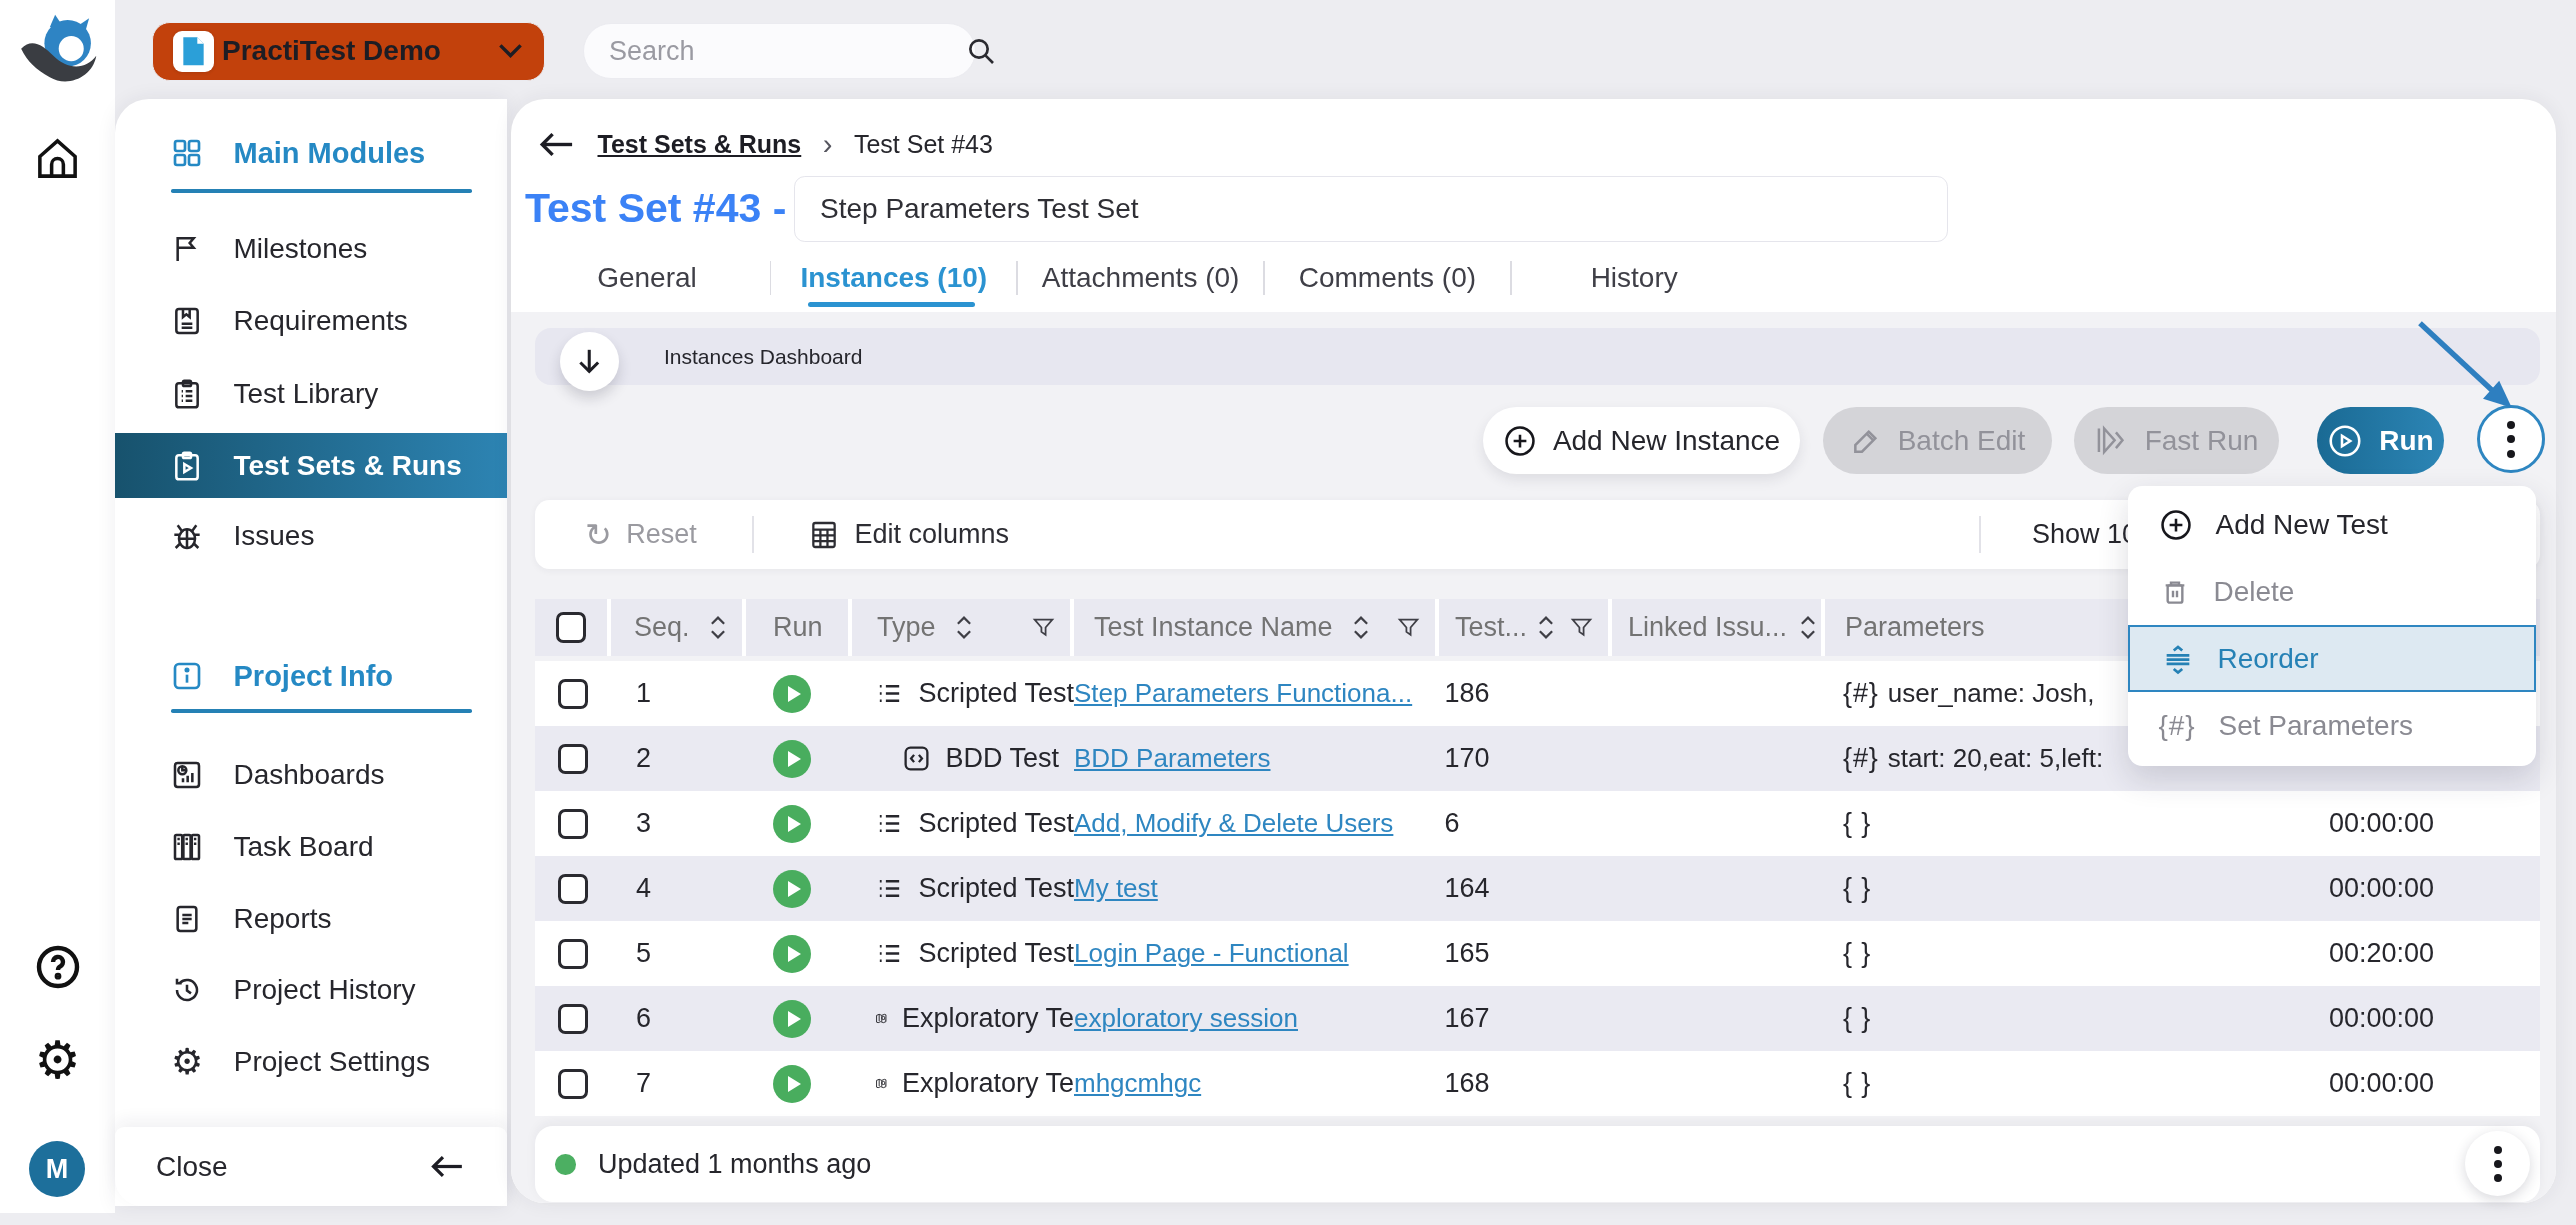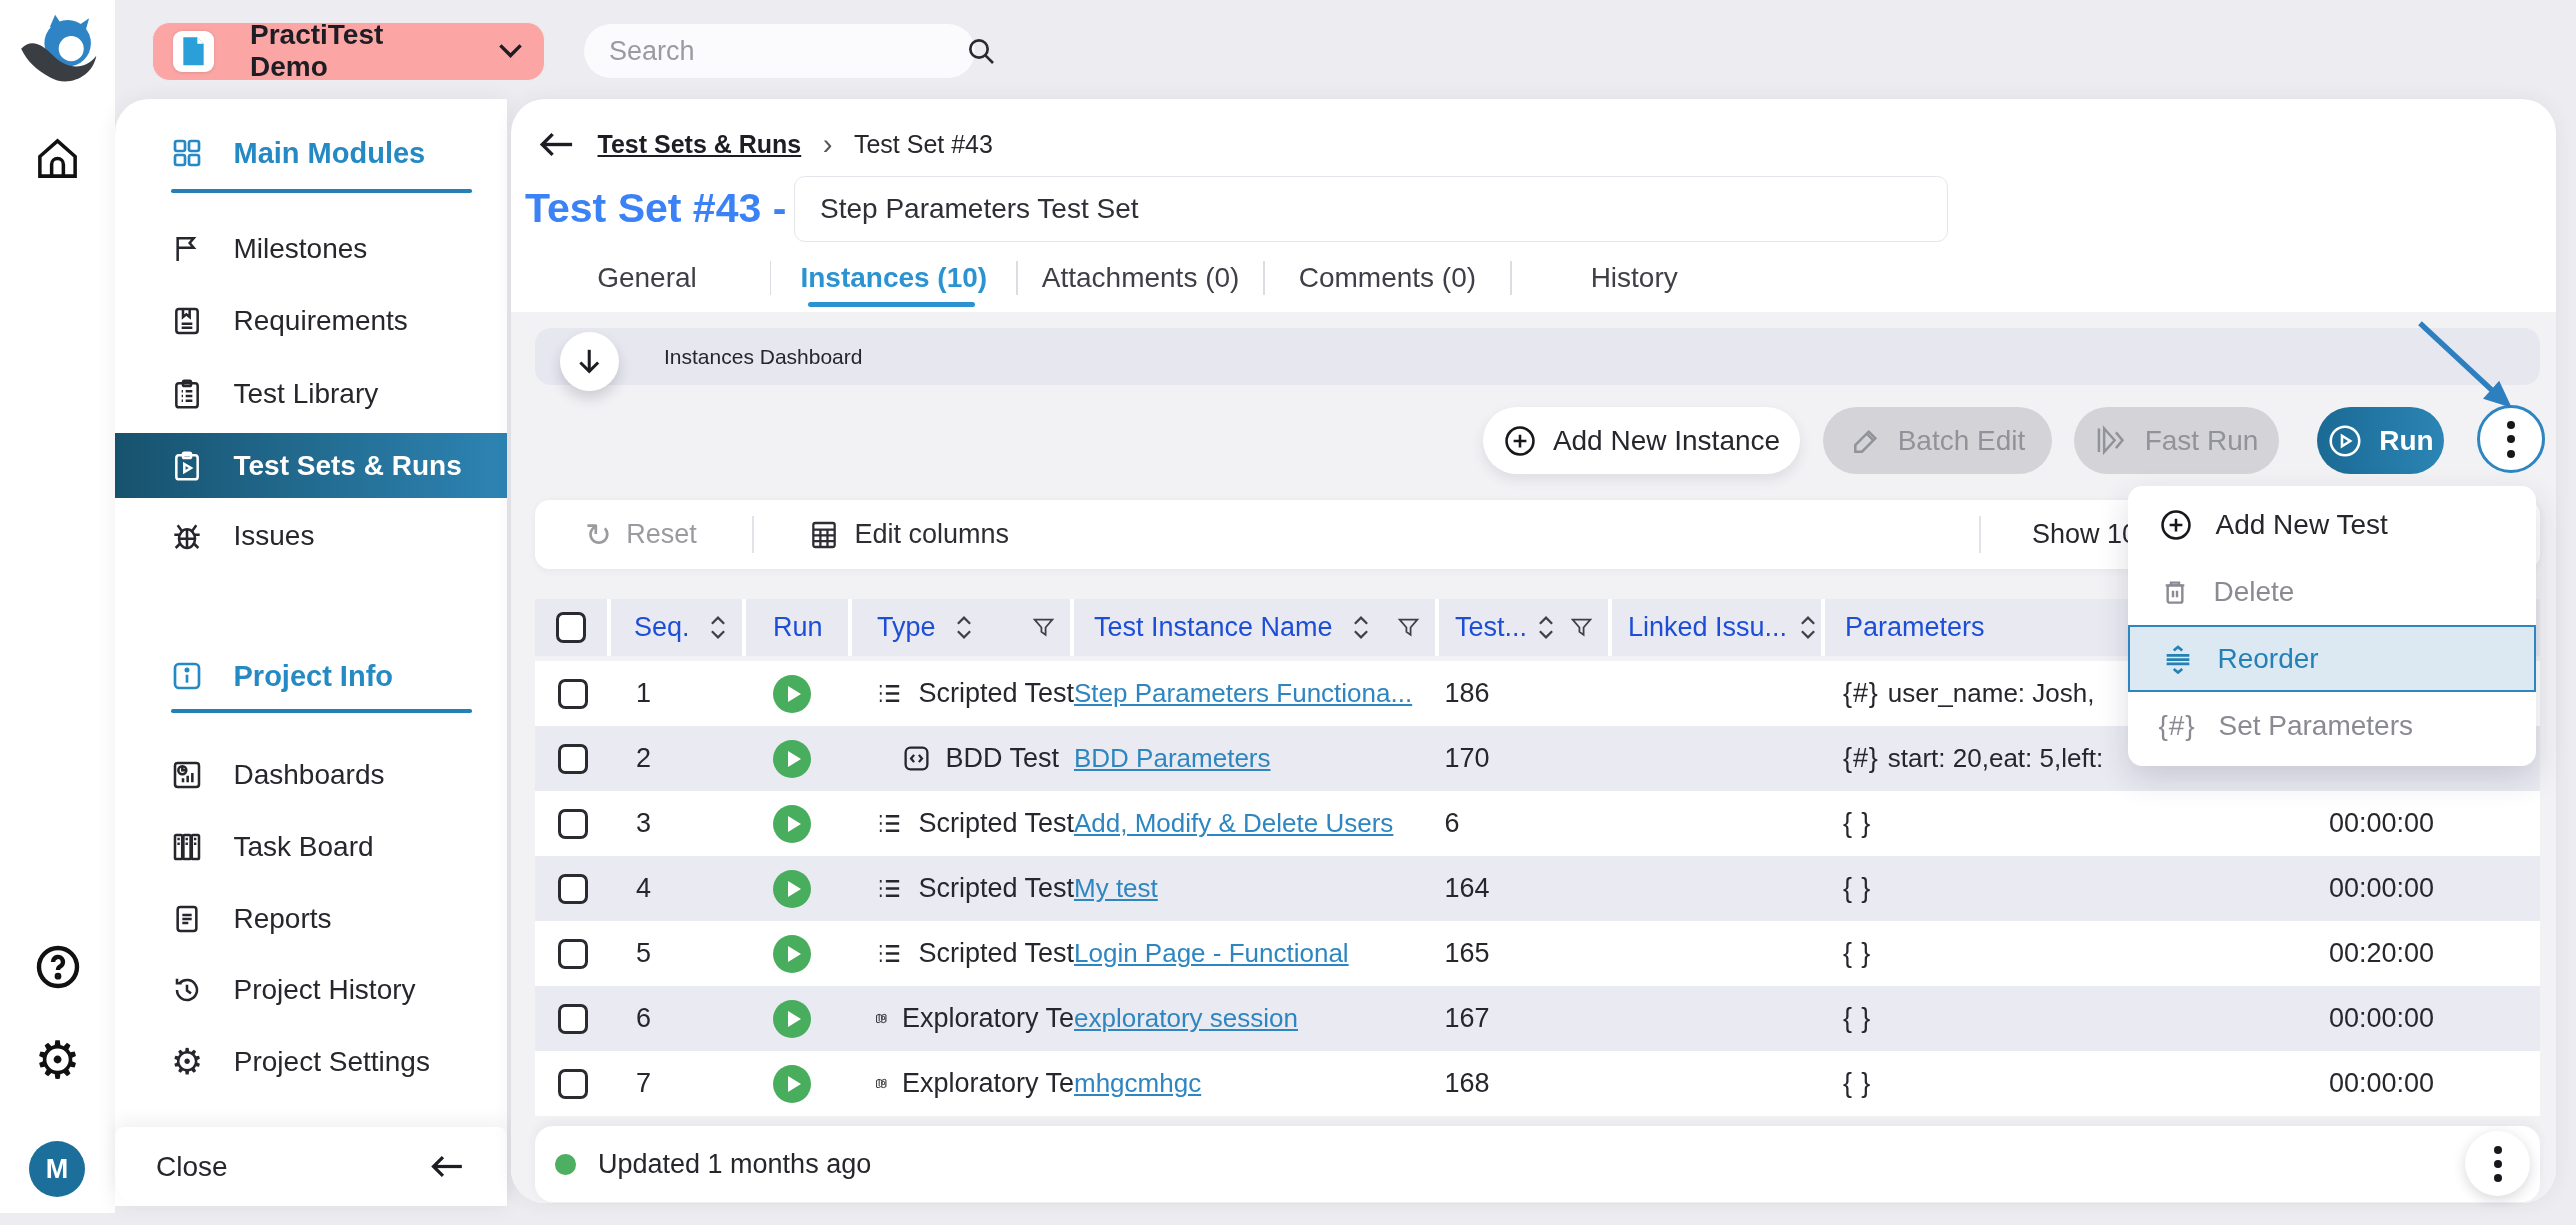--- a/index.html
+++ b/index.html
@@ -26,22 +26,22 @@
     padding-left:56px;gap:30.5px;font-size:28px;color:#26262c;box-sizing:border-box;cursor:pointer;}
   .side-head{color:#2589c4;font-weight:bold;font-size:29px;cursor:default;}
   .side-underline{position:absolute;left:56px;width:301px;height:3.6px;background:#2581b5;border-radius:1.8px;}
   .side-selected{background:linear-gradient(90deg,#17526d 0%,#2d84b3 100%);color:#fff;font-weight:bold;height:65px;}
   .close-bar{position:absolute;left:115px;top:1127px;width:392px;height:79px;background:#fff;
     border-radius:9px 9px 9px 27px;box-shadow:0 -7.2px 16px rgba(40,40,60,.06);
     display:flex;align-items:center;justify-content:space-between;padding:0 41px;box-sizing:border-box;
     font-size:28px;cursor:pointer;}
 
   
-  .proj-pill{position:absolute;left:152px;top:21.5px;width:393px;height:59px;background:#fca5a5;
-    border:1.8px solid #ebebf0;border-radius:18px;display:flex;align-items:center;gap:36px;
+  .proj-pill{position:absolute;left:152px;top:21.5px;width:393px;height:59px;background:#c2410c;
+    border:1.8px solid #ebebf0;border-radius:18px;display:flex;align-items:center;gap:8px;
     padding:0 20px;box-sizing:border-box;cursor:pointer;}
   .proj-file{width:41px;height:41px;background:#fff;border-radius:9px;display:flex;align-items:center;justify-content:center;box-shadow:0 0.9px 3.6px rgba(0,0,0,.12);}
   .proj-name{font-size:28px;font-weight:bold;color:#1d1d24;flex:1;}
   .search-pill{position:absolute;left:583px;top:23px;width:393px;height:56px;background:#fbfbfd;
     border:1.8px solid #ebebf0;border-radius:29px;display:flex;align-items:center;
     padding:0 23px;box-sizing:border-box;}
   .search-pill input{flex:1;border:none;outline:none;background:transparent;font-size:27px;
     font-family:"Liberation Sans",sans-serif;color:#3c3c44;}
   .search-pill input::placeholder{color:#9a9aa2;}
 
@@ -83,21 +83,21 @@
 
   .filterbar{position:absolute;left:24px;top:188px;width:2005px;height:69px;background:#fff;border-radius:14.4px;
     box-shadow:0 1.8px 7.2px rgba(40,40,60,.05);}
   .fb-item{position:absolute;top:0;height:69px;display:flex;align-items:center;gap:14.4px;font-size:27px;cursor:pointer;}
   .fb-div{position:absolute;top:16px;width:1.8px;height:37px;background:#e2e2e8;}
 
   
   .table{position:absolute;left:24px;top:287px;width:2005px;}
   .tr{display:grid;grid-template-columns:76px 135px 106px 222px 365px 173px 213px 439px auto;align-items:center;}
   .thead .th{background:#e9e9f1;height:57px;border-right:4.5px solid #fff;display:flex;align-items:center;
-    font-size:27px;color:#1d4ed8;box-sizing:border-box;}
+    font-size:27px;color:#737373;box-sizing:border-box;}
   .thead .th:last-child{border-right:none;}
   .thead{margin-bottom:5.4px;}
   .row{height:65px;background:#fff;}
   .row.alt{background:#eaeaf2;}
   .cb{width:30.5px;height:30.5px;border:3.1px solid #2a2a30;border-radius:7.2px;background:#fff;margin:0 auto;cursor:pointer;box-sizing:border-box;}
   .seqcell{padding-left:25px;font-size:27px;}
   .runcell{padding-left:27px;}
   .playbtn{width:38px;height:38px;border-radius:50%;background:#49ad5e;display:flex;align-items:center;justify-content:center;cursor:pointer;}
   .playbtn b{width:0;height:0;border-left:13.5px solid #fff;border-top:8px solid transparent;border-bottom:8px solid transparent;margin-left:4.5px;}
   .typecell{display:flex;align-items:center;gap:14.4px;padding-left:23px;font-size:27px;color:#26262c;

